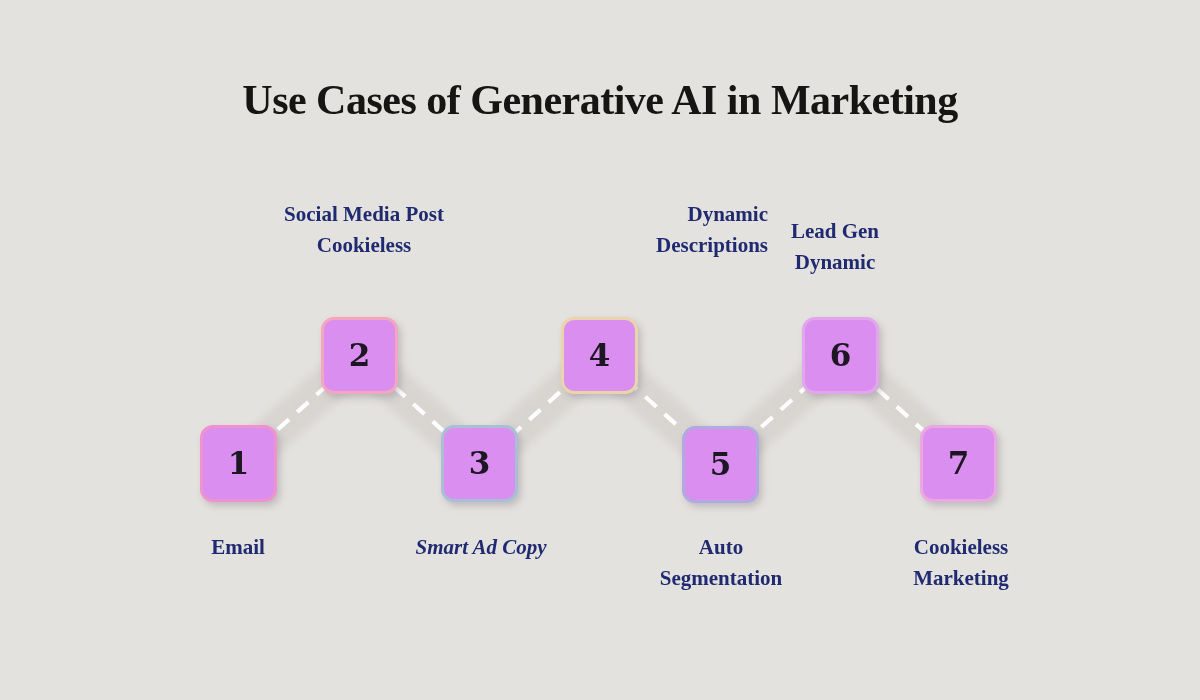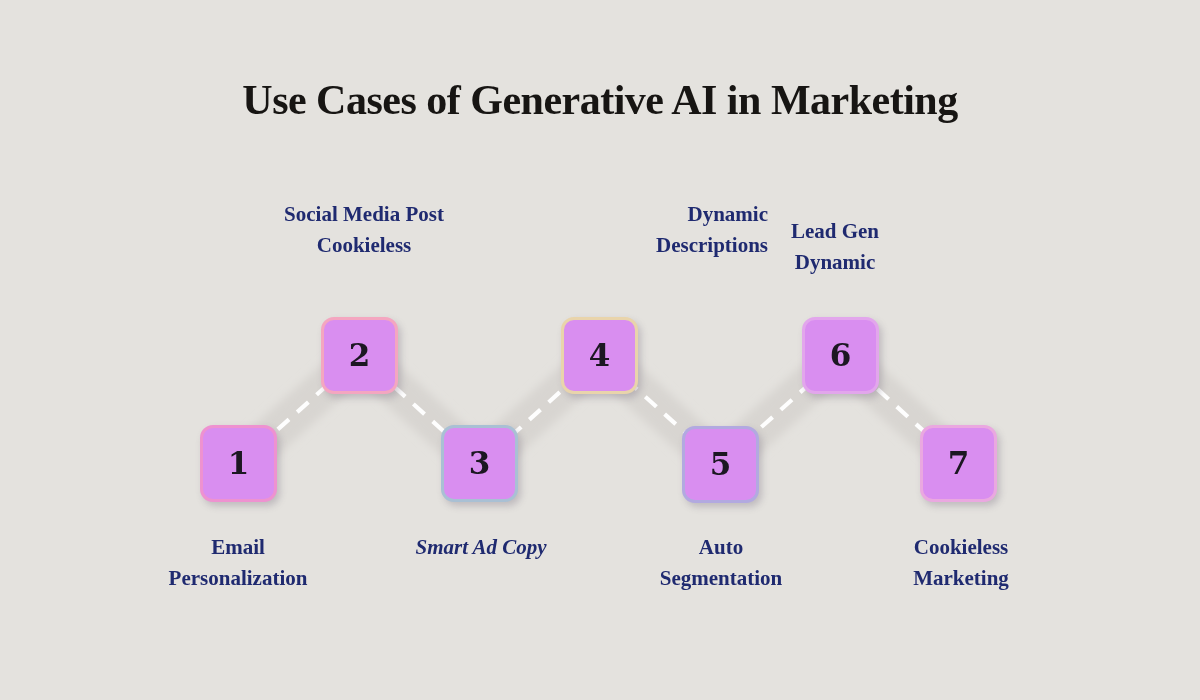--- a/index.html
+++ b/index.html
@@ -100,21 +100,20 @@
   </div>
   <div class="step-box box-6" style="border-color: rgb(226, 166, 236);">
     <span class="step-number">6</span>
   </div>
   <div class="step-box box-7" style="border-color: rgb(234, 168, 224);">
     <span class="step-number">7</span>
   </div>
 
   <div class="step-label label-1">
     <div>Email</div>
-    <div>Personalization</div>
   </div>
   <div class="step-label label-2">
     <div>Social Media Post</div>
     <div>Cookieless</div>
   </div>
   <div class="step-label label-3">
     <div>Smart Ad Copy</div>
     <div></div>
   </div>
   <div class="step-label label-4">

